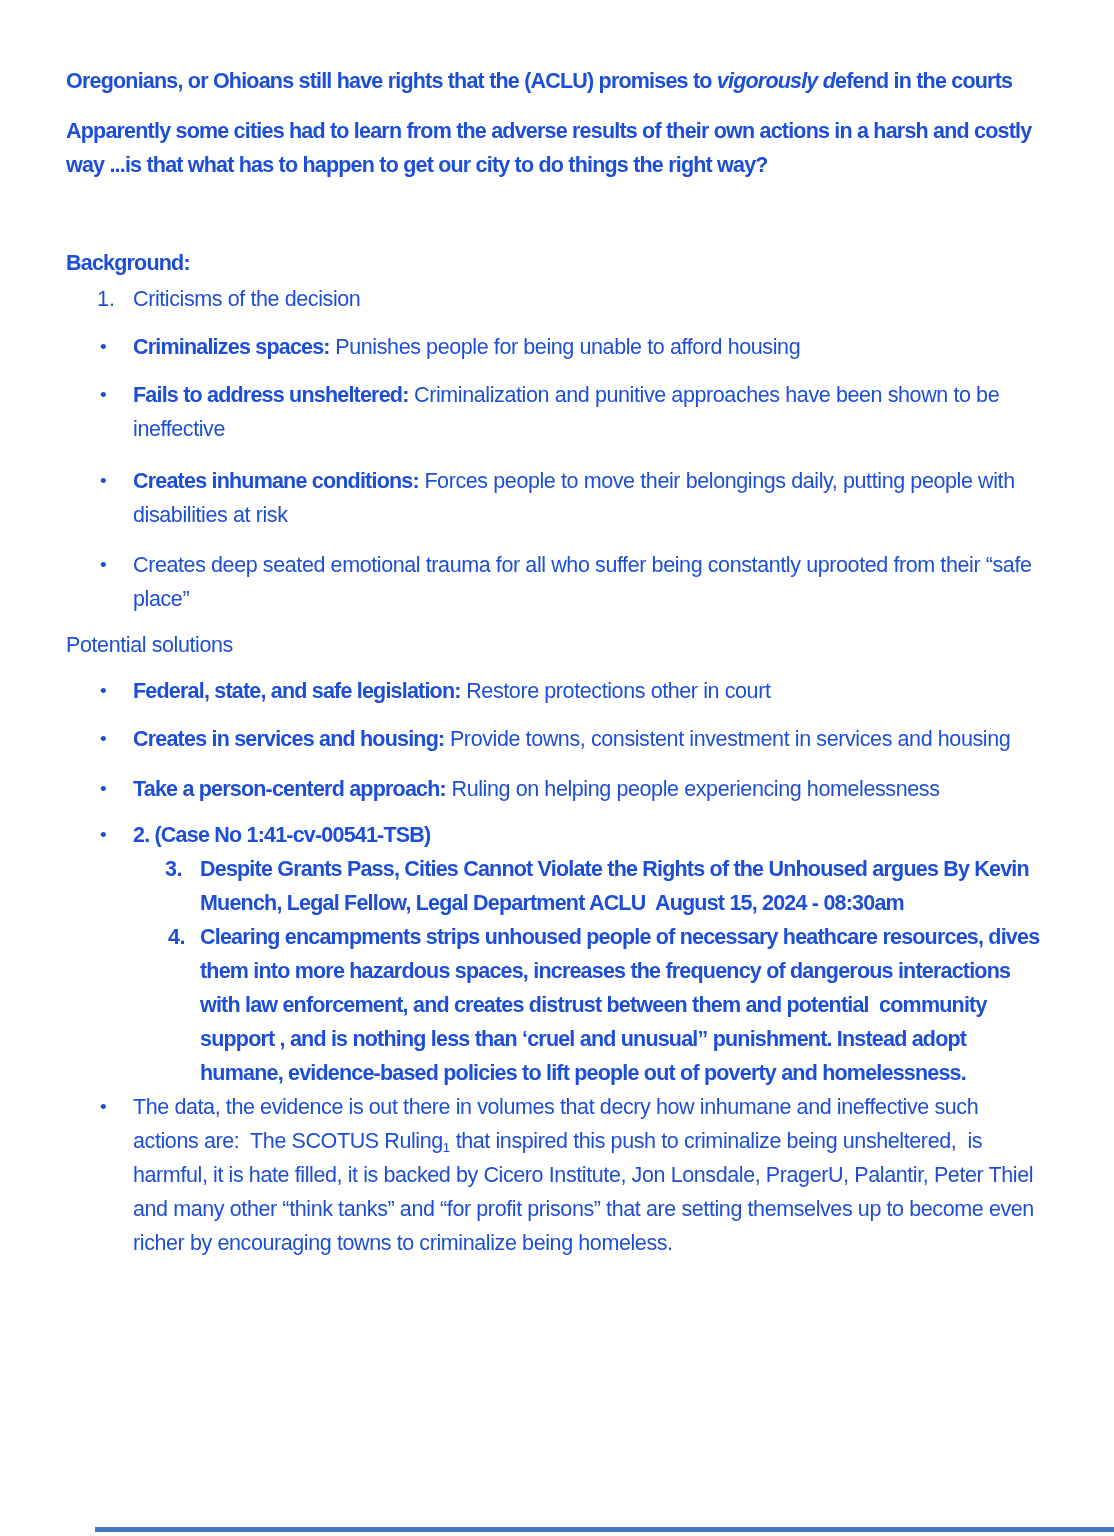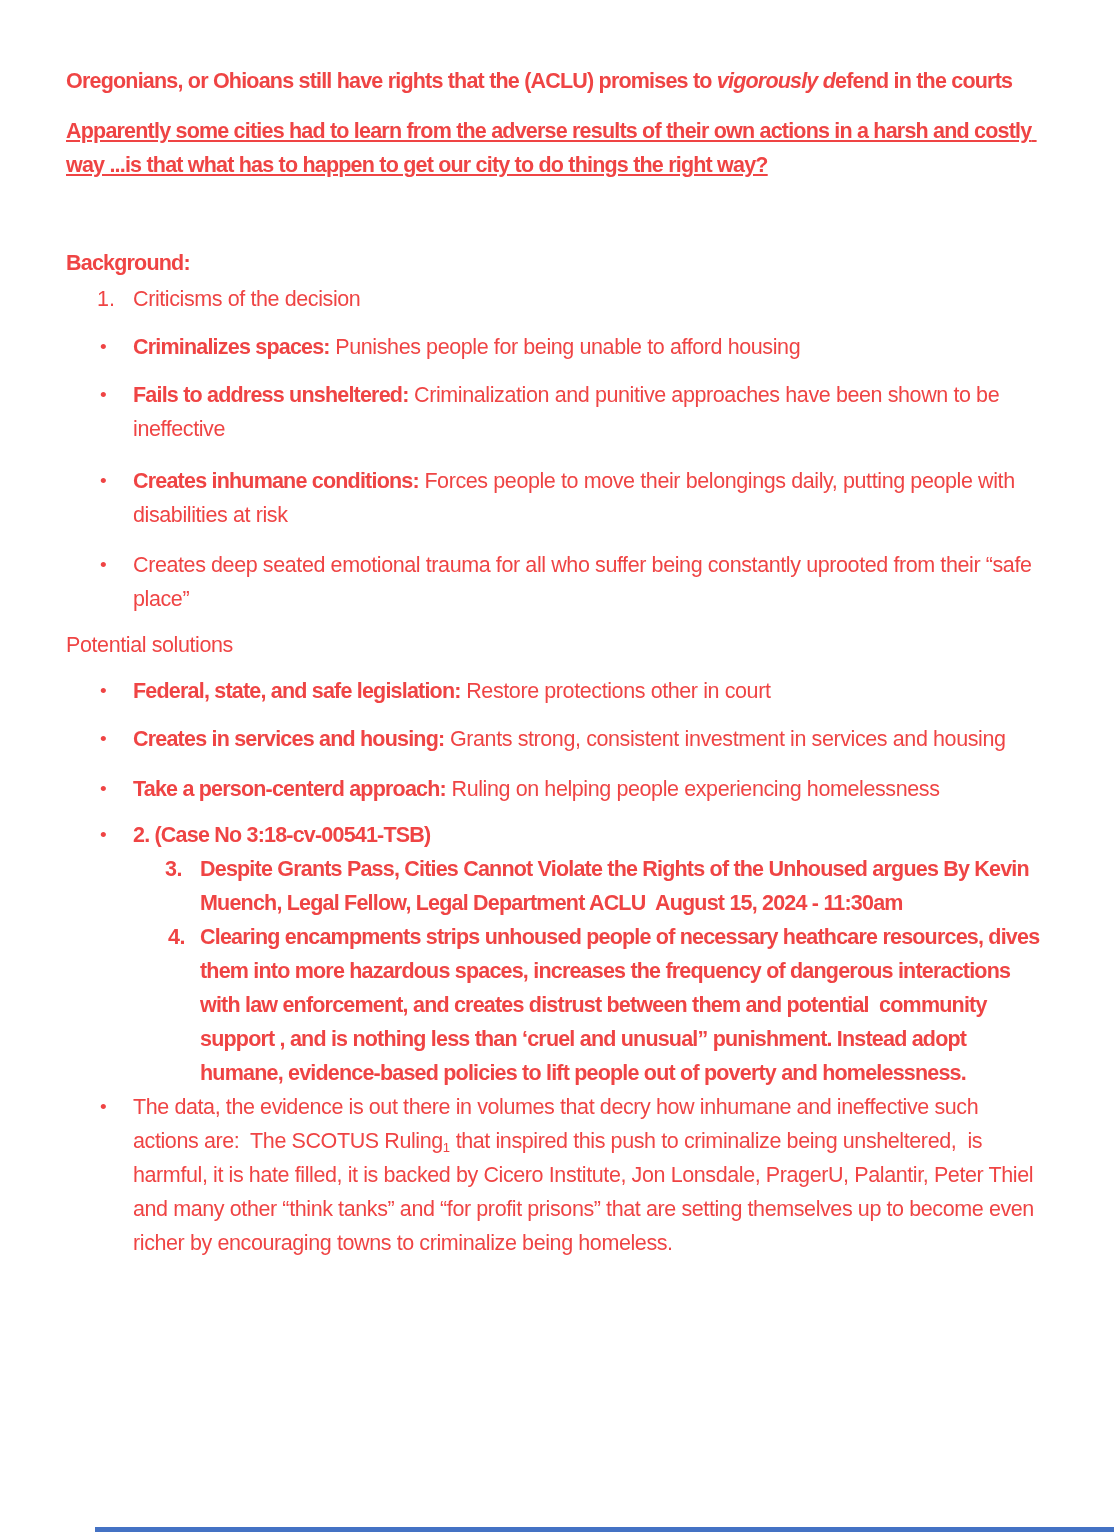--- a/index.html
+++ b/index.html
@@ -1,39 +1,39 @@
 <!DOCTYPE html>
 <html><head>
 <meta charset="utf-8">
 <style>
   html, body { margin: 0; padding: 0; background: #ffffff; }
   .page {
     position: relative;
     width: 1114px;
     height: 1536px;
     background: #ffffff;
-    color: #ef4444;
+    color: #1d4ed8;
     font-family: "Liberation Sans", sans-serif;
     font-size: 21.5px;
     line-height: 34px;
     overflow: hidden;
   }
   .content {
     position: absolute;
     left: 66px;
     top: 64px;
     width: 982px;
   }
   .txt { white-space: pre-wrap; }
   .b { font-weight: 700; letter-spacing: -0.8px; }
   .r { font-weight: 400; letter-spacing: -0.4px; }
   .i { font-style: italic; }
   p { margin: 0; }
   .para1 { margin-bottom: 16px; }
-  .para2 { margin-bottom: 64px; text-decoration: underline; }
+  .para2 { margin-bottom: 64px; }
   .bg-head { margin-bottom: 2px; }
   .item { position: relative; padding-left: 67px; }
   .item .marker {
     position: absolute;
     left: 34px;
     top: 0;
     width: 26px;
     letter-spacing: 0;
   }
   .item .num-marker { left: 31px; }
@@ -105,36 +105,36 @@
 
     <p class="r mb12 txt">Potential solutions</p>
 
     <div class="item r mb14">
       <span class="marker dot">•</span>
       <span class="b txt">Federal, state, and safe legislation:</span><span class="txt"> Restore protections other in court</span>
     </div>
 
     <div class="item r mb16">
       <span class="marker dot">•</span>
-      <span class="b txt">Creates in services and housing:</span><span class="txt"> Grants strong, consistent investment in services and housing</span>
+      <span class="b txt">Creates in services and housing:</span><span class="txt"> Provide towns, consistent investment in services and housing</span>
     </div>
 
     <div class="item r mb12">
       <span class="marker dot">•</span>
       <span class="b txt">Take a person-centerd approach:</span><span class="txt"> Ruling on helping people experiencing homelessness</span>
     </div>
 
     <div class="item b mb0">
       <span class="marker dot r">•</span>
-      <span class="txt">2. (Case No 3:18-cv-00541-TSB)</span>
+      <span class="txt">2. (Case No 1:41-cv-00541-TSB)</span>
     </div>
 
     <div class="nested n3 b mb0">
       <span class="marker">3.</span>
-      <span class="txt">Despite Grants Pass, Cities Cannot Violate the Rights of the Unhoused argues By Kevin Muench, Legal Fellow, Legal Department ACLU  August 15, 2024 - 11:30am</span>
+      <span class="txt">Despite Grants Pass, Cities Cannot Violate the Rights of the Unhoused argues By Kevin Muench, Legal Fellow, Legal Department ACLU  August 15, 2024 - 08:30am</span>
     </div>
 
     <div class="nested n4 b mb0">
       <span class="marker">4.</span>
       <span class="txt">Clearing encampments strips unhoused people of necessary heathcare resources, dives them into more hazardous spaces, increases the frequency of dangerous interactions with law enforcement, and creates distrust between them and potential  community support , and is nothing less than ‘cruel and unusual” punishment. Instead adopt humane, evidence-based policies to lift people out of poverty and homelessness.</span>
     </div>
 
     <div class="item r mb0">
       <span class="marker dot">•</span>
       <span class="txt">The data, the evidence is out there in volumes that decry how inhumane and ineffective such actions are:  The SCOTUS Ruling</span><sub class="footnote">1</sub><span class="txt"> that inspired this push to criminalize being unsheltered,  is harmful, it is hate filled, it is backed by Cicero Institute, Jon Lonsdale, PragerU, Palantir, Peter Thiel and many other “think tanks” and “for profit prisons” that are setting themselves up to become even richer by encouraging towns to criminalize being homeless.</span>

